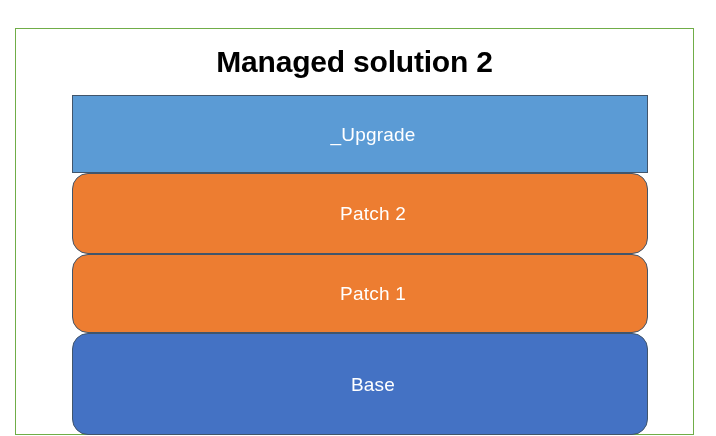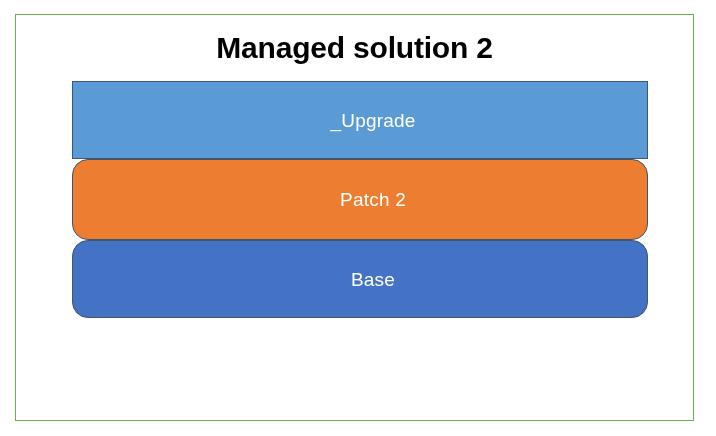--- a/index.html
+++ b/index.html
@@ -11,21 +11,21 @@
     width: 716px;
     height: 436px;
     overflow: hidden;
     font-family: "Liberation Sans", sans-serif;
   }
 
   
   .diagram-canvas {
     position: absolute;
     left: 15px;
-    top: 14px;
+    top: 28px;
     width: 679px;
     height: 407px;
     box-sizing: border-box;
     border: 1px solid #70AD47;
     background: #ffffff;
   }
 
   
   .diagram-title {
     position: absolute;
@@ -84,19 +84,22 @@
   <div class="layer-stack">
 
     <div class="layer-bar" style="background: rgb(91, 155, 213); height: 78px; border-color: rgb(65, 85, 107); color: rgb(255, 255, 255);">
       <span class="layer-label">_Upgrade</span>
     </div>
 
     <div class="layer-bar" style="background: rgb(237, 125, 49); height: 81px; border-color: rgb(65, 85, 107); color: rgb(255, 255, 255);">
       <span class="layer-label">Patch 2</span>
     </div>
 
+    <div class="layer-bar" style="background: rgb(237, 125, 49); height: 79px; border-color: rgb(65, 85, 107); color: rgb(255, 255, 255);">
+      <span class="layer-label">Patch 1</span>
+    </div>
 
-    <div class="layer-bar" style="background: rgb(68, 114, 196); height: 78px; border-color: rgb(65, 85, 107); color: rgb(255, 255, 255);">
+    <div class="layer-bar" style="background: rgb(68, 114, 196); height: 102px; border-color: rgb(65, 85, 107); color: rgb(255, 255, 255);">
       <span class="layer-label">Base</span>
     </div>
 
   </div>
 </div>
 
 </body></html>

